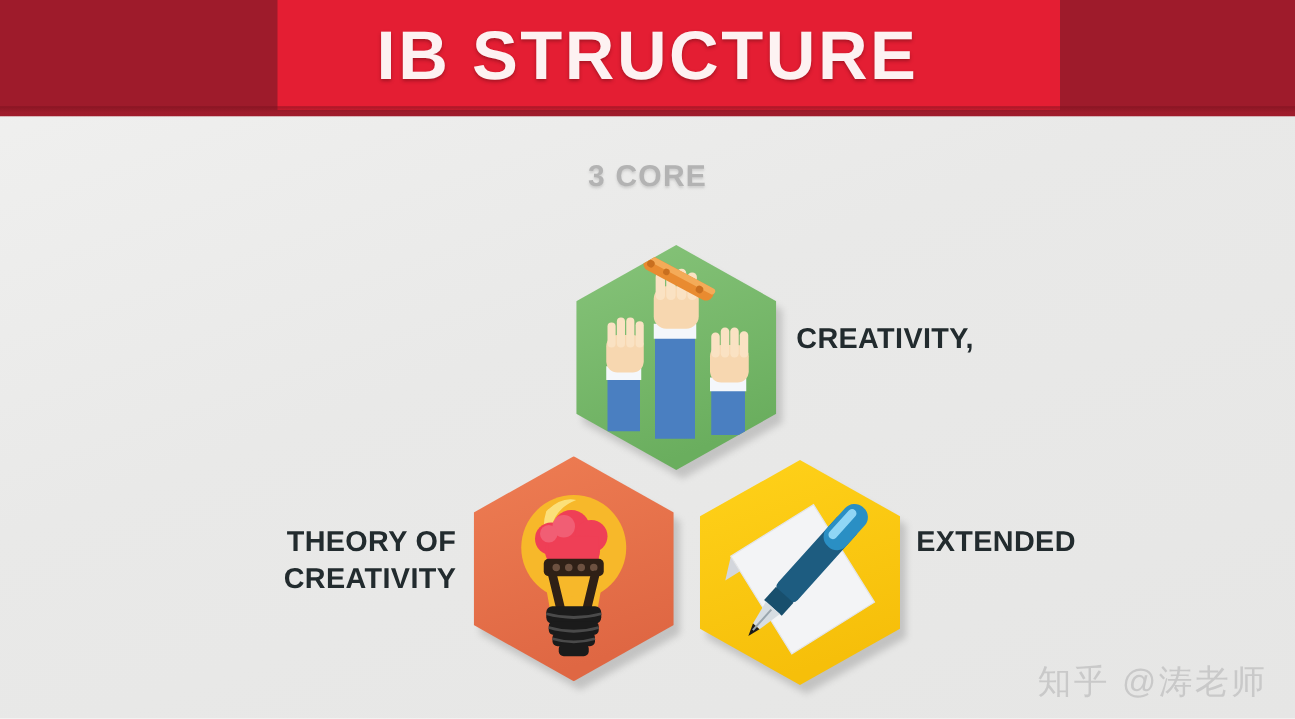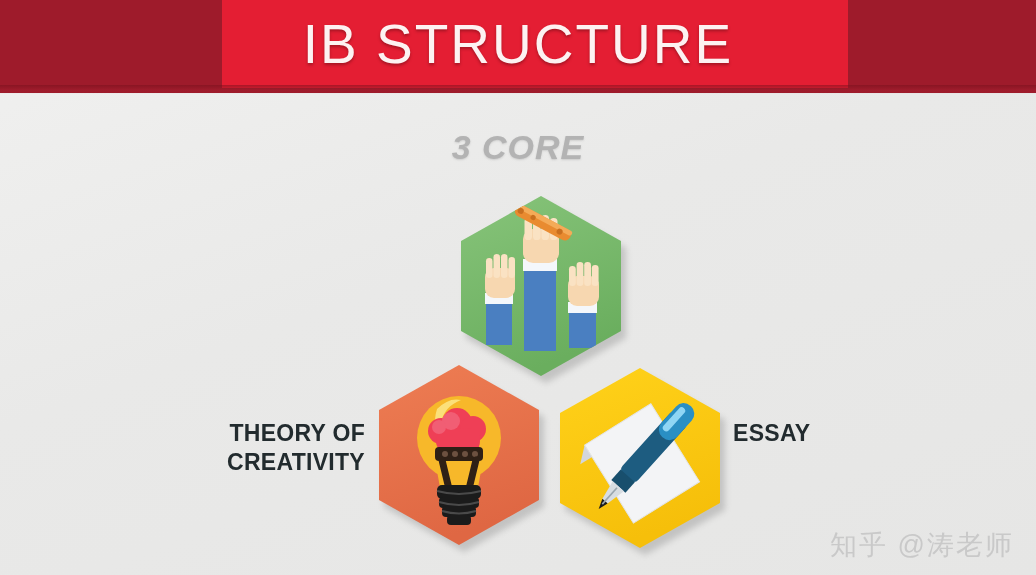--- a/index.html
+++ b/index.html
@@ -40,40 +40,39 @@
     width: 1036px;
     height: 9px;
     background: linear-gradient(180deg, rgba(120,16,28,0.55) 0%, rgba(160,30,45,0.18) 55%, rgba(255,255,255,0) 100%);
   }
   #header-title {
     position: absolute;
     left: 0; top: 10px;
     width: 1036px;
     text-align: center;
     font-size: 55px;
-    font-weight: normal;
+    font-weight: bold;
     letter-spacing: 2px;
     color: #fdf2f2;
     text-shadow: 0 2px 3px rgba(90,10,18,0.45);
     font-family: "Liberation Sans", sans-serif;
     line-height: 68px;
   }
 
   
   #core-label {
     position: absolute;
     left: 0; top: 128px;
     width: 1036px;
     text-align: center;
-    font-size: 34px;
+    font-size: 24px;
     font-weight: bold;
     color: #b3b3b3;
     letter-spacing: 1px;
     text-shadow: 0 1px 2px rgba(150,150,150,0.35);
-    font-style: italic;
   }
 
   
   .hex-wrap {
     position: absolute;
   }
   .hex {
     position: absolute;
     left: 0; top: 0;
     width: 100%;
@@ -178,20 +177,21 @@
         <rect x="107" y="106" width="29" height="11" fill="#f4f7fb"></rect>
         <rect x="107" y="80" width="31" height="30" rx="9" fill="#f7d7b0"></rect>
         <rect x="108" y="70" width="6.8" height="20" rx="3.3" fill="#fae2c3"></rect>
         <rect x="115.6" y="66" width="6.8" height="24" rx="3.3" fill="#fae2c3"></rect>
         <rect x="123.2" y="66" width="6.8" height="24" rx="3.3" fill="#fae2c3"></rect>
         <rect x="130.8" y="69" width="6.8" height="21" rx="3.3" fill="#fae2c3"></rect>
       </g>
     </svg>
   </div>
   <div id="label-cas" class="hex-label">
+    <div>CREATIVITY,</div>
   </div>
 
   <div id="hex-orange-wrap" class="hex-wrap">
     <svg class="hex-shadow" viewBox="0 0 160 180">
       <polygon points="80,0 160,45 160,135 80,180 0,135 0,45" fill="#6f6f6f"></polygon>
     </svg>
     <svg class="hex" viewBox="0 0 160 180">
       <defs>
         <linearGradient id="gOrange" x1="0" y1="0" x2="0.3" y2="1">
           <stop offset="0%" stop-color="#ee7d53"></stop>
@@ -279,18 +279,18 @@
           <rect x="72" y="112" width="19" height="14" fill="#184f6d"></rect>
 
           <path d="M74 126 l15 0 l-4 20 l-7 0 z" fill="#d7dde2"></path>
           <path d="M78 146 l7 0 l-3 10 z" fill="#1b1b1b"></path>
           <path d="M81.5 128 l0 22" stroke="#9aa6ae" stroke-width="1.6"></path>
         </g>
       </g>
     </svg>
   </div>
   <div id="label-ee" class="hex-label">
-    <div>ESSAY</div>
+    <div>EXTENDED</div>
   </div>
 
   <div id="watermark">知乎 @涛老师</div>
 
 </div>
 
 </body></html>

